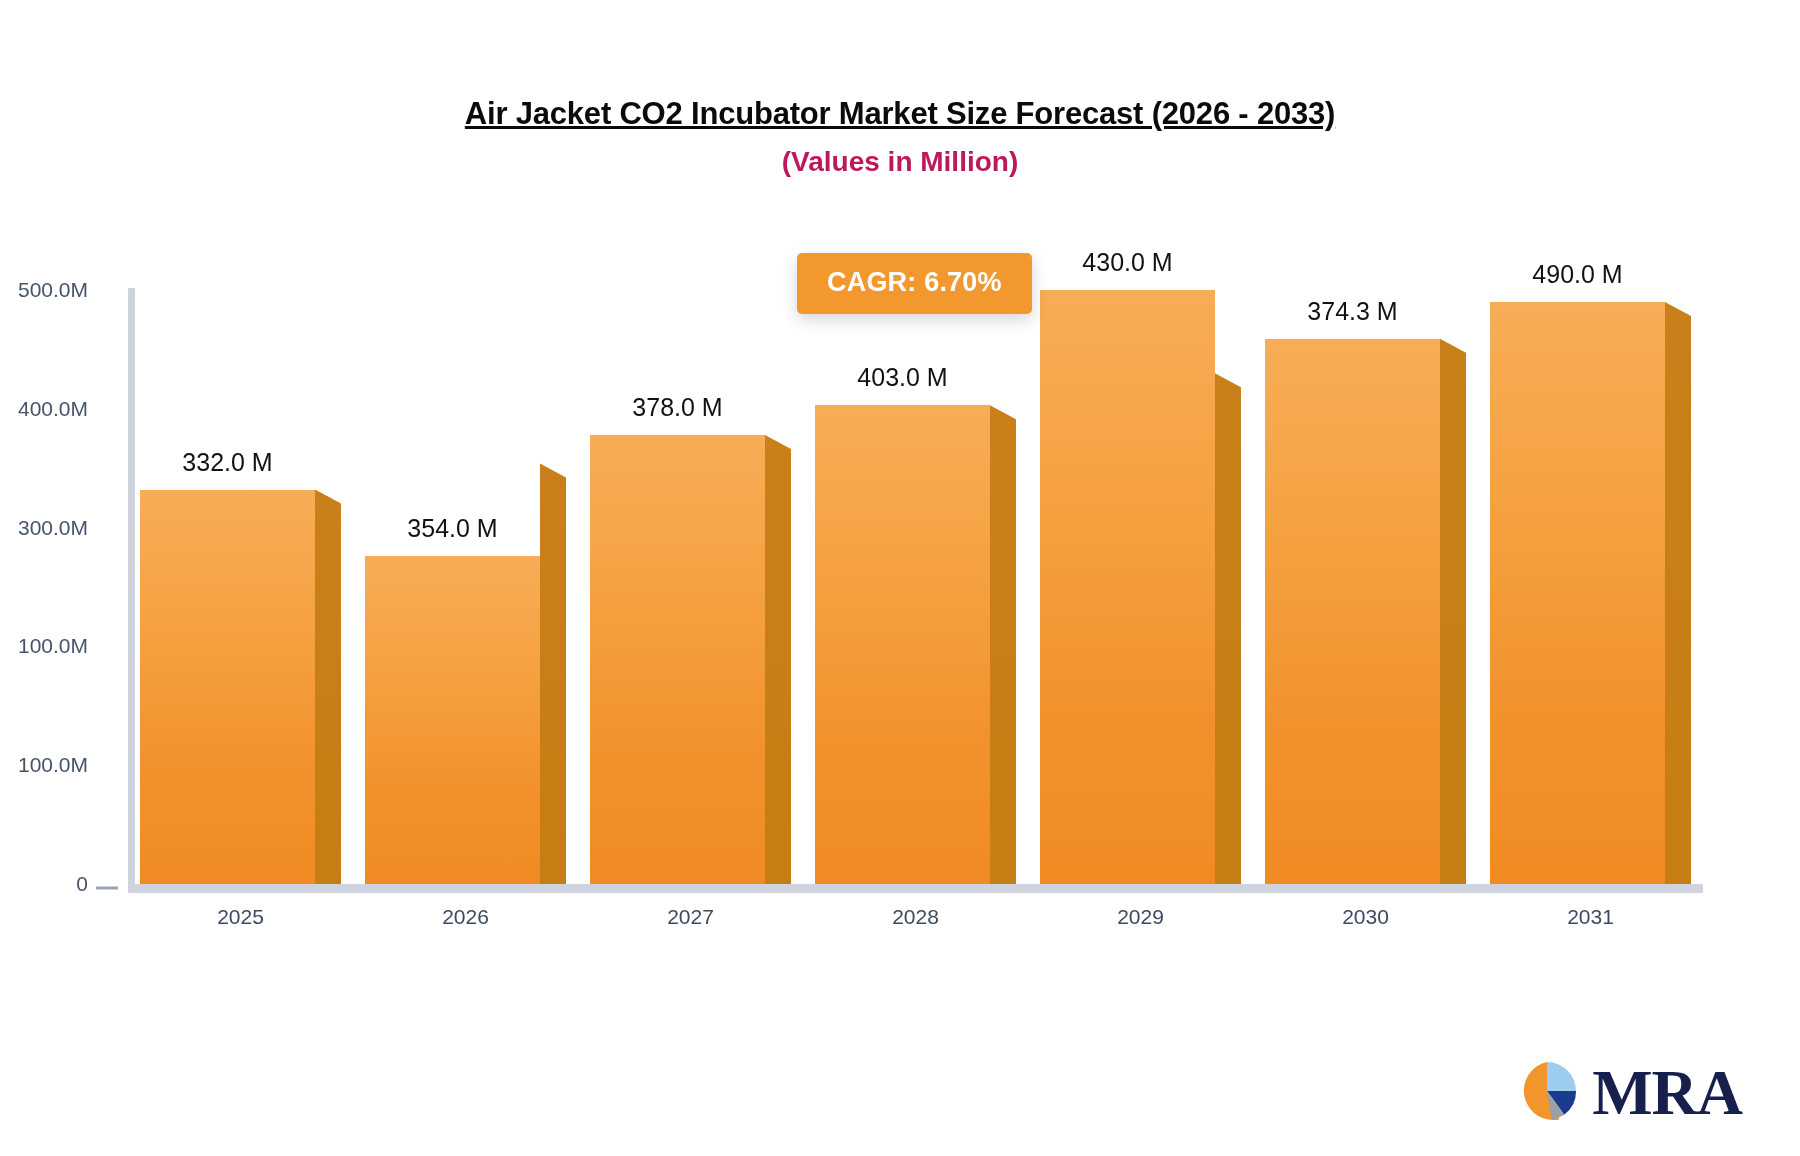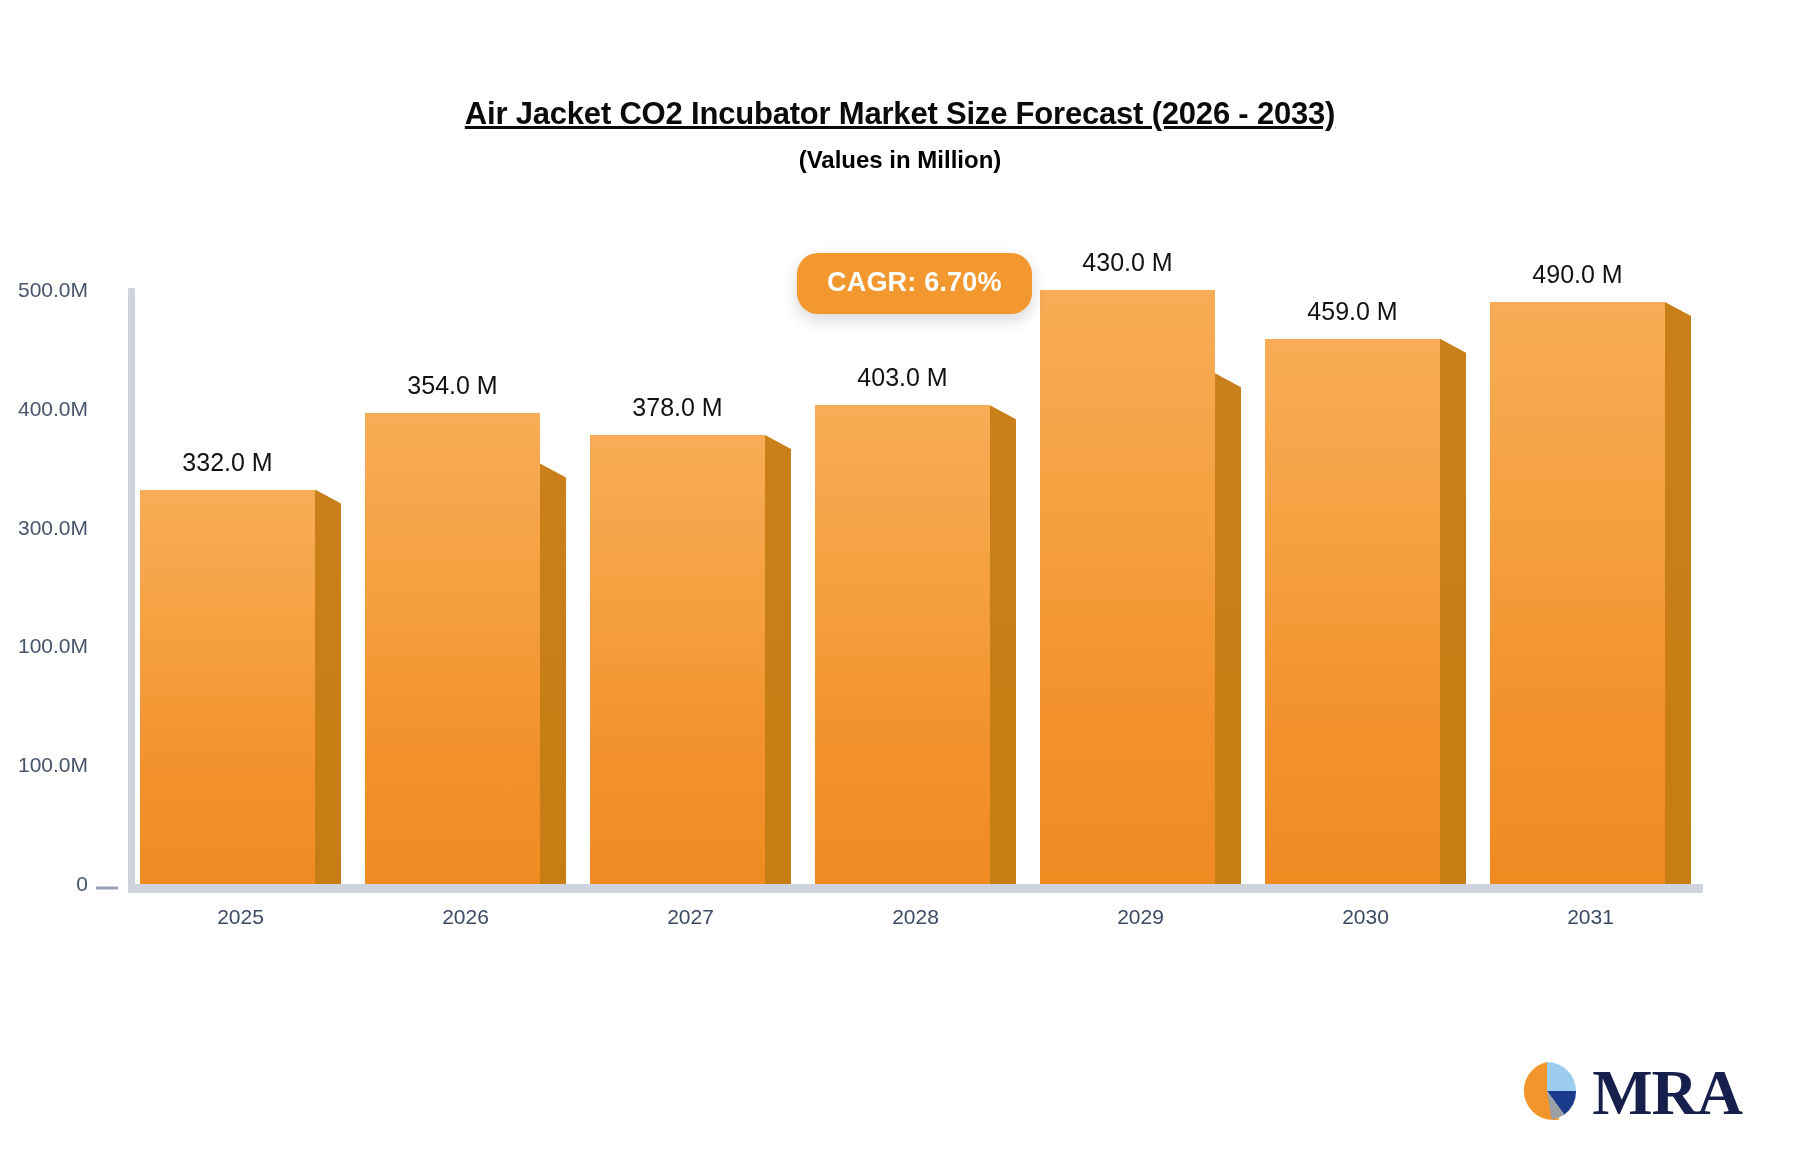--- a/index.html
+++ b/index.html
@@ -10,21 +10,21 @@
 
   
   .title-block { position:absolute; top:95px; left:0; width:1800px; text-align:center; }
   .chart-title {
     font-size:31px; font-weight:bold; color:#0b0b0b;
     letter-spacing:-0.2px; line-height:1.25;
     font-family:"Liberation Sans", sans-serif;
     text-decoration:underline;
   }
   .chart-subtitle {
-    margin-top:12px; font-size:24px; font-weight:bold; color:#000000;
+    margin-top:12px; font-size:28px; font-weight:bold; color:#be185d;
     font-family:"Liberation Sans", sans-serif;
   }
 
   .y-axis-line {
     position:absolute; left:128px; top:288px; width:7px; height:602px;
     background:#ced3de; border-radius:1px;
   }
   .x-axis-line {
     position:absolute; left:128px; top:884px; width:1575px; height:9px;
     background:#ced3de; border-radius:1px;
@@ -67,21 +67,21 @@
   .x-tick-label {
     position:absolute; top:905px; transform:translateX(-50%);
     font-size:21px; color:#3c4a63; white-space:nowrap;
     font-family:"Liberation Sans", sans-serif;
   }
 
   
   .cagr-badge {
     position:absolute; left:797px; top:253px;
     padding:14px 30px 16px 30px;
-    background:#f3982f; border-radius:21px;
+    background:#f3982f; border-radius:5px;
     color:#ffffff; font-size:27px; font-weight:bold;
     letter-spacing:0.2px;
     box-shadow:0 6px 16px rgba(0,0,0,0.16);
     font-family:"Liberation Sans", sans-serif;
     white-space:nowrap;
   }
 
   
   .logo { position:absolute; right:58px; bottom:28px; display:flex; align-items:center; gap:12px; }
   .logo-text {
@@ -112,21 +112,21 @@
       <div class="y-tick-label" style="top: 408.8px;">400.0M</div>
       <div class="y-tick-label" style="top: 290px;">500.0M</div>
     </div>
 
   <div class="bars-layer" id="bars-layer">
       <div class="bar-group" style="left: 12px; width: 175px; height: 394.416px; bottom: 6px;">
         <div class="bar-face"></div>
         <div class="bar-side" style="height: 394.416px;"></div>
         <div class="bar-label">332.0 M</div>
       </div>
-      <div class="bar-group" style="left: 237px; width: 175px; height: 471px; bottom: 6px;">
+      <div class="bar-group" style="left: 237px; width: 175px; height: 328px; bottom: 6px;">
         <div class="bar-face"></div>
         <div class="bar-side" style="height: 420.552px;"></div>
         <div class="bar-label">354.0 M</div>
       </div>
       <div class="bar-group" style="left: 462px; width: 175px; height: 449.064px; bottom: 6px;">
         <div class="bar-face"></div>
         <div class="bar-side" style="height: 449.064px;"></div>
         <div class="bar-label">378.0 M</div>
       </div>
       <div class="bar-group" style="left: 687px; width: 175px; height: 478.764px; bottom: 6px;">
@@ -135,21 +135,21 @@
         <div class="bar-label">403.0 M</div>
       </div>
       <div class="bar-group" style="left: 912px; width: 175px; height: 594px; bottom: 6px;">
         <div class="bar-face"></div>
         <div class="bar-side" style="height: 510.84px;"></div>
         <div class="bar-label">430.0 M</div>
       </div>
       <div class="bar-group" style="left: 1137px; width: 175px; height: 545.292px; bottom: 6px;">
         <div class="bar-face"></div>
         <div class="bar-side" style="height: 545.292px;"></div>
-        <div class="bar-label">459.0 M</div>
+        <div class="bar-label">374.3 M</div>
       </div>
       <div class="bar-group" style="left: 1362px; width: 175px; height: 582.12px; bottom: 6px;">
         <div class="bar-face"></div>
         <div class="bar-side" style="height: 582.12px;"></div>
         <div class="bar-label">490.0 M</div>
       </div>
     </div>
 
   <div id="x-labels">
       <div class="x-tick-label" style="left: 240.5px;">2025</div>

